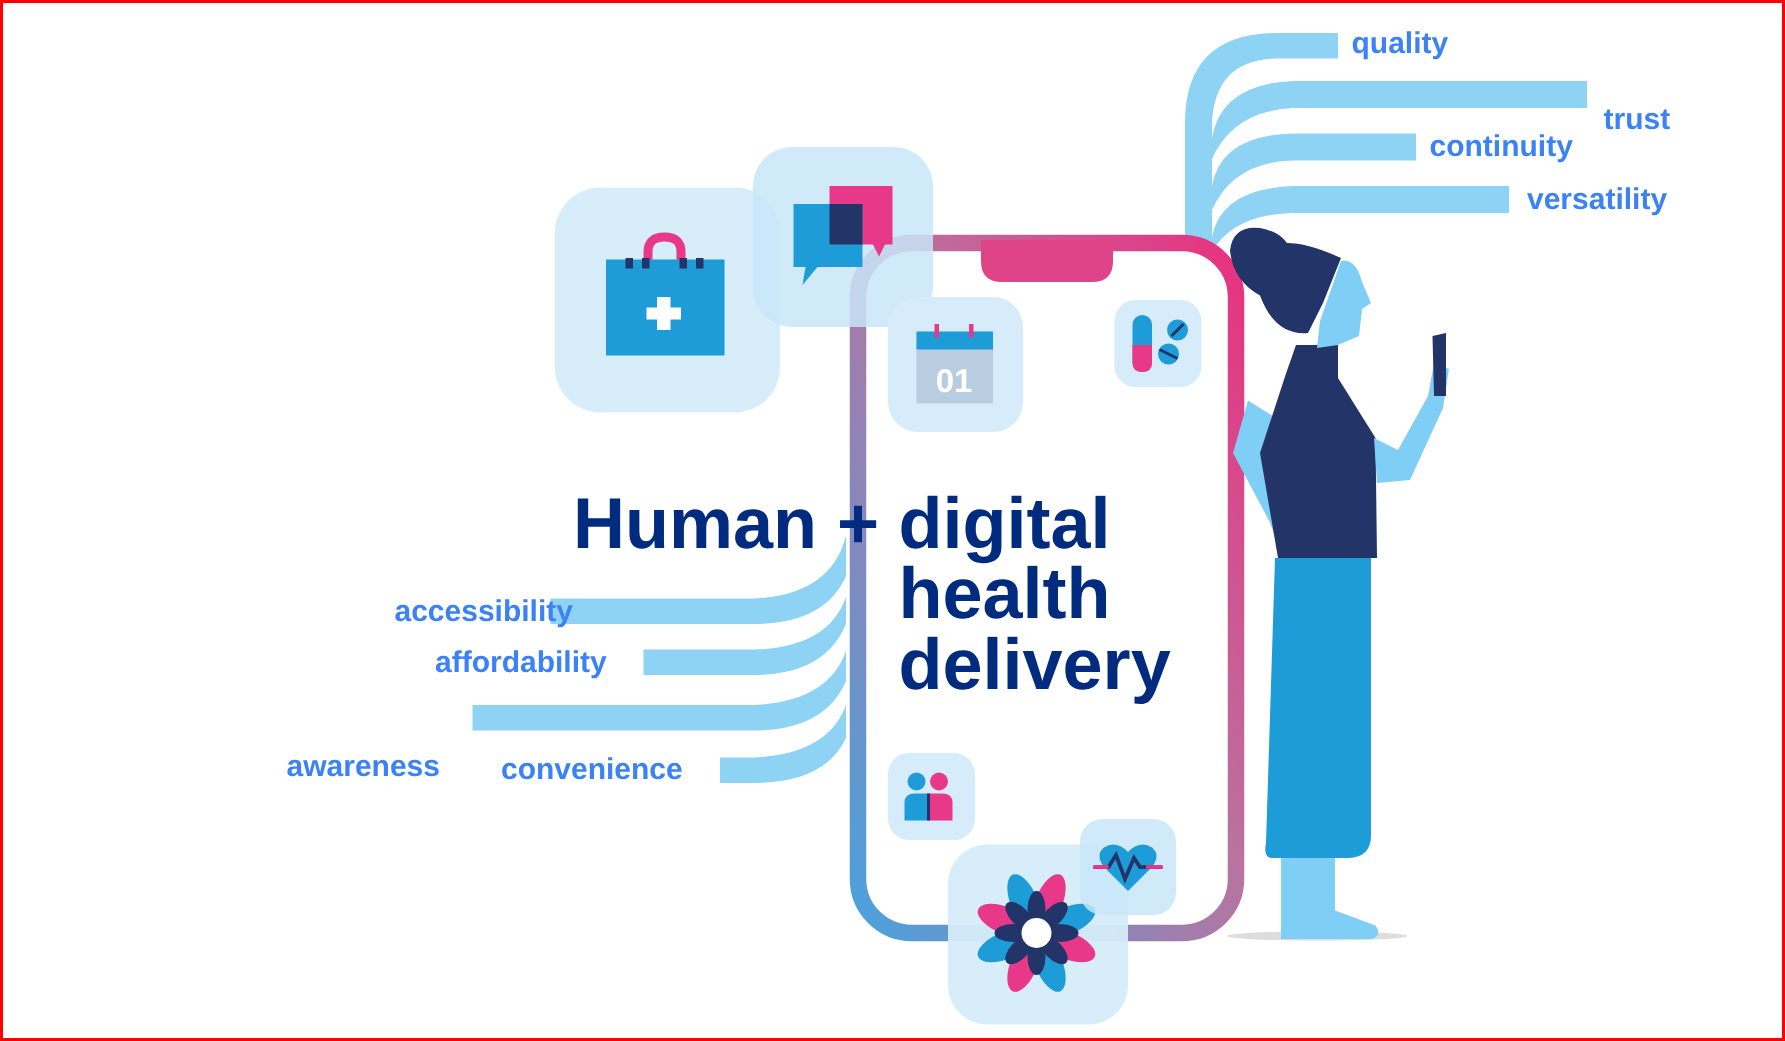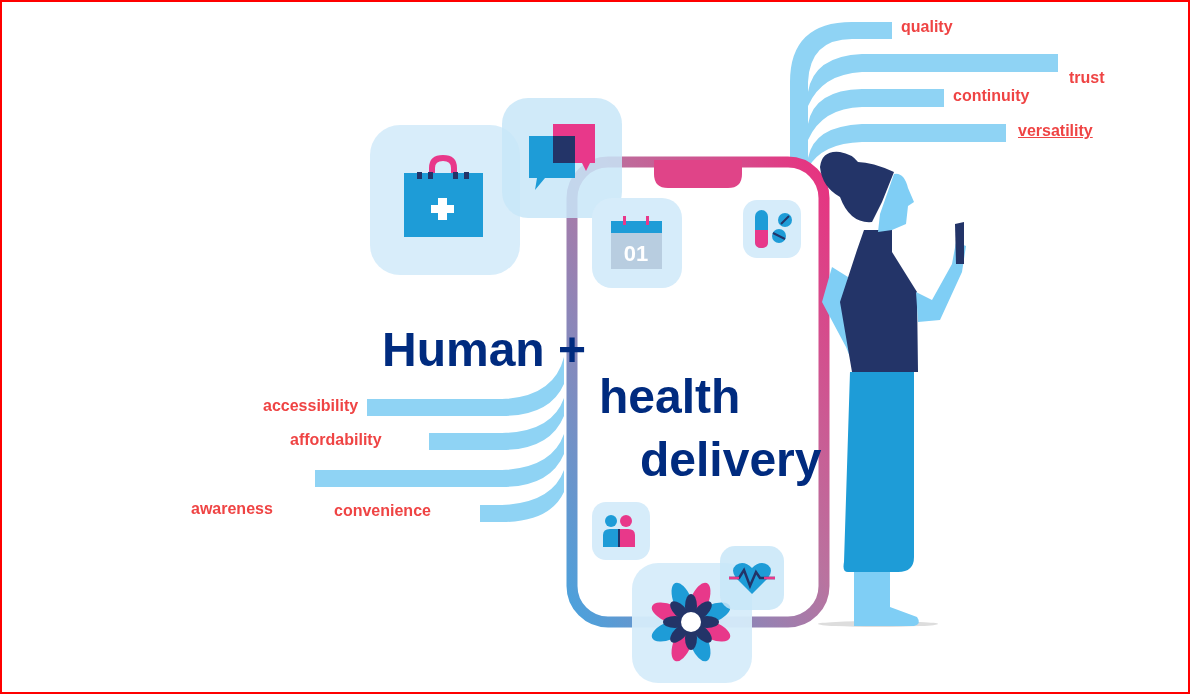--- a/index.html
+++ b/index.html
@@ -4,21 +4,21 @@
 <style>
   html, body { margin: 0; padding: 0; background: #ffffff; }
   body { width: 1190px; height: 694px; overflow: hidden; }
   .frame {
     position: relative; width: 1190px; height: 694px;
     box-sizing: border-box; border: 2px solid #ff0000; background: #ffffff;
     font-family: "Liberation Sans", sans-serif;
   }
   .art { position: absolute; left: 0; top: 0; }
   .label {
-    position: absolute; color: #ef4444; font-weight: bold; font-size: 16px;
+    position: absolute; color: #3b82f6; font-weight: bold; font-size: 20px;
     font-family: "Liberation Sans", sans-serif; white-space: nowrap; line-height: 1;
   }
   .title {
     position: absolute; color: #002b7f; font-weight: bold;
     font-family: "Liberation Sans", sans-serif; font-size: 48px; line-height: 1; white-space: nowrap;
   }
 </style>
 </head>
 <body>
 
@@ -151,26 +151,27 @@
     <g>
       <rect x="718" y="544" width="64" height="64" rx="15" fill="#c8e6f8" opacity="0.85"></rect>
       <path d="M 750 592 L 734 576 Q 728 568 734 563 Q 742 558 750 566 Q 758 558 766 563 Q 772 568 766 576 Z" fill="#1e9cd7"></path>
       <polyline points="727,576 737,576 742,568 748,584 754,570 758,576 773,576" fill="none" stroke="#233468" stroke-width="2.5"></polyline>
       <line x1="727" y1="576" x2="737" y2="576" stroke="#e8388a" stroke-width="2.5"></line>
       <line x1="762" y1="576" x2="773" y2="576" stroke="#e8388a" stroke-width="2.5"></line>
     </g>
   </svg>
 
   <div class="title" style="left:380px; top:324px;">Human +</div>
+  <div class="title" style="left:597px; top:324px;">digital</div>
   <div class="title" style="left:597px; top:371px;">health</div>
-  <div class="title" style="left:597px; top:434px;margin-left:41px;">delivery</div>
+  <div class="title" style="left:597px; top:418px;">delivery</div>
 
   <div class="label" style="left:899px; top:17px;">quality</div>
   <div class="label" style="left:1067px; top:68px;">trust</div>
   <div class="label" style="left:951px; top:86px;">continuity</div>
-  <div class="label" style="left:1016px; top:121px;text-decoration:underline;">versatility</div>
+  <div class="label" style="left:1016px; top:121px;">versatility</div>
 
   <div class="label" style="left:221px; top:396px;margin-left:40px;">accessibility</div>
   <div class="label" style="left:288px; top:430px;">affordability</div>
   <div class="label" style="left:189px; top:467px;margin-top:32px;">awareness</div>
   <div class="label" style="left:332px; top:501px;text-align:right;">convenience</div>
 
 </div>
 
 </body></html>

